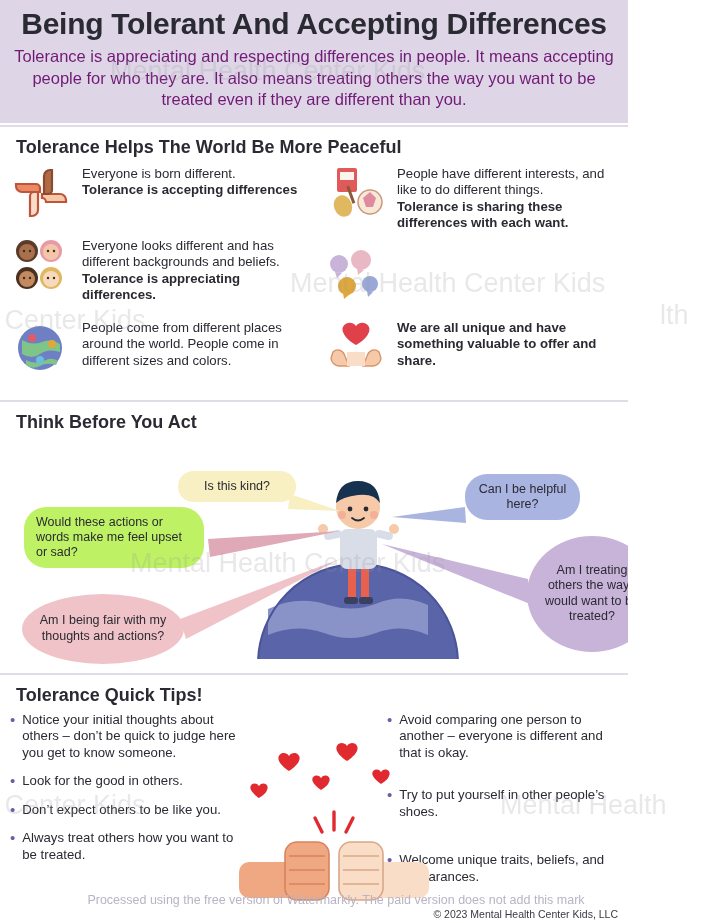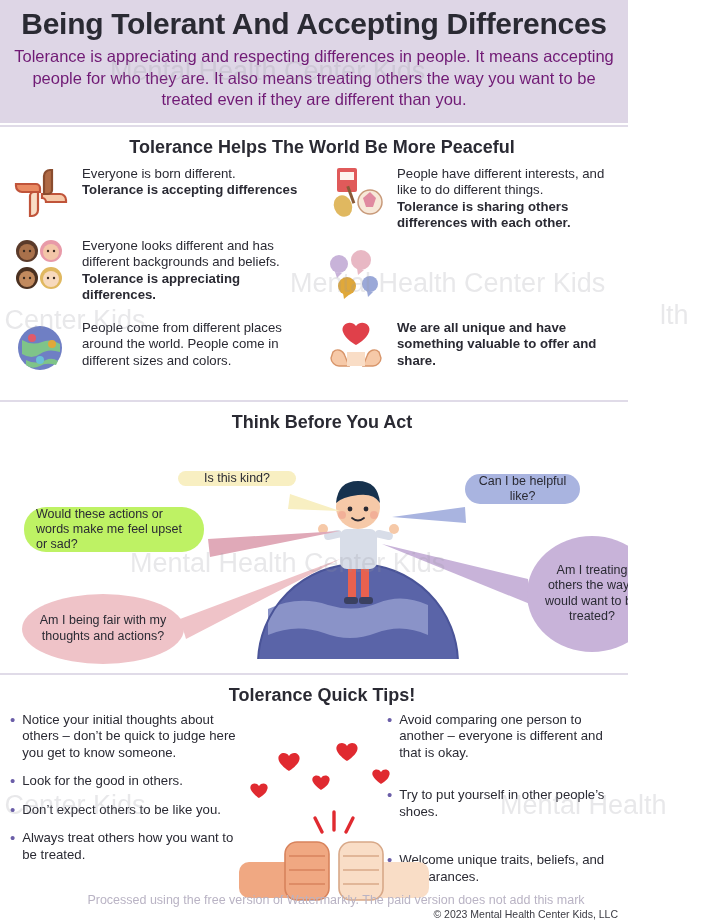--- a/index.html
+++ b/index.html
@@ -32,21 +32,21 @@
   }
   .header p {
     margin-top: 6px;
     font-size: 16.5px;
     color: #701a75;
     line-height: 1.3;
   }
 
   
   .section-title {
-    text-align: center;
+    text-align: left;
     font-size: 18px;
     font-weight: bold;
     color: #2a2a33;
     padding: 10px 0 6px 16px;
   }
 
   .divider {
     height: 2px;
     background: #e0dbe8;
     margin: 2px 0 0 0;
@@ -84,21 +84,21 @@
   .sec2 {
     position: relative;
     height: 232px;
     overflow: hidden;
   }
   .bubble {
     position: absolute;
     font-size: 12.5px;
     color: #2a2a33;
     line-height: 1.22;
-    padding: 0 12px;
+    padding: 8px 12px;
     border-radius: 22px;
     text-align: center;
   }
   .b-yellow { background: #f8efc2; }
   .b-blue   { background: #a9b4e0; }
   .b-pink   { background: #bef264; }
   .b-purple { background: #c8b3d9; }
   .b-rose   { background: #efc3c8; }
 
   
@@ -248,21 +248,21 @@
             <rect x="12" y="4" width="20" height="24" rx="2" fill="#e05a5a"></rect>
             <rect x="15" y="8" width="14" height="8" fill="#fdf4ee"></rect>
             <ellipse cx="18" cy="42" rx="9" ry="11" fill="#e0b860" transform="rotate(-20 18 42)"></ellipse>
             <rect x="24" y="22" width="3" height="18" fill="#8a5a38" transform="rotate(-20 25 30)"></rect>
             <circle cx="45" cy="38" r="12" fill="#f7e8d8" stroke="#c89a7a" stroke-width="1.5"></circle>
             <path d="M45 28 l6 6 -3 9 h-7 l-3 -9z" fill="#e08aa0"></path>
           </svg>
         </div>
         <div class="txt">
           <span>People have different interests, and like to do different things.</span><br>
-          <b>Tolerance is sharing others differences with each other.</b>
+          <b>Tolerance is sharing these differences with each want.</b>
         </div>
       </div>
 
       <div class="item">
         <div class="art">
           <svg width="62" height="58" viewBox="0 0 62 58">
             <circle cx="14" cy="18" r="9" fill="#c8b3d9"></circle>
             <path d="M10 26 l2 6 5 -5z" fill="#c8b3d9"></path>
             <circle cx="36" cy="14" r="10" fill="#e8b8c4"></circle>
             <path d="M32 22 l1 7 6 -5z" fill="#e8b8c4"></path>
@@ -326,21 +326,21 @@
     <svg width="713" height="232" viewBox="0 0 713 232" style="position:absolute;left:0;top:0;">
       <path d="M290 55 L340 72 L288 70z" fill="#f8efc2"></path>
       <path d="M465 68 L392 78 L466 84z" fill="#a9b4e0"></path>
       <path d="M208 100 L340 92 L210 118z" fill="#e0a9b8"></path>
       <path d="M528 140 L382 105 L530 165z" fill="#c8b3d9"></path>
       <path d="M180 180 L340 120 L186 200z" fill="#efc3c8"></path>
     </svg>
 
     <div class="bubble b-yellow" style="left:178px; top:32px; width:118px;">Is this kind?</div>
 
-    <div class="bubble b-blue" style="left:465px; top:35px; width:115px;">Can I be helpful like?</div>
+    <div class="bubble b-blue" style="left:465px; top:35px; width:115px;">Can I be helpful here?</div>
 
     <div class="bubble b-pink" style="left:24px; top:68px; width:180px; text-align:left;">Would these actions or words make me feel upset or sad?</div>
 
     <div class="bubble b-purple" style="left:527px; top:97px; width:130px; height:116px; display:flex; align-items:center; justify-content:center; border-radius:50%;">Am I treating others the way I would want to be treated?</div>
 
     <div class="bubble b-rose" style="left:22px; top:155px; width:162px; height:70px; display:flex; align-items:center; justify-content:center; border-radius:50%;">Am I being fair with my thoughts and actions?</div>
   </div>
 
   <div class="divider"></div>
 

